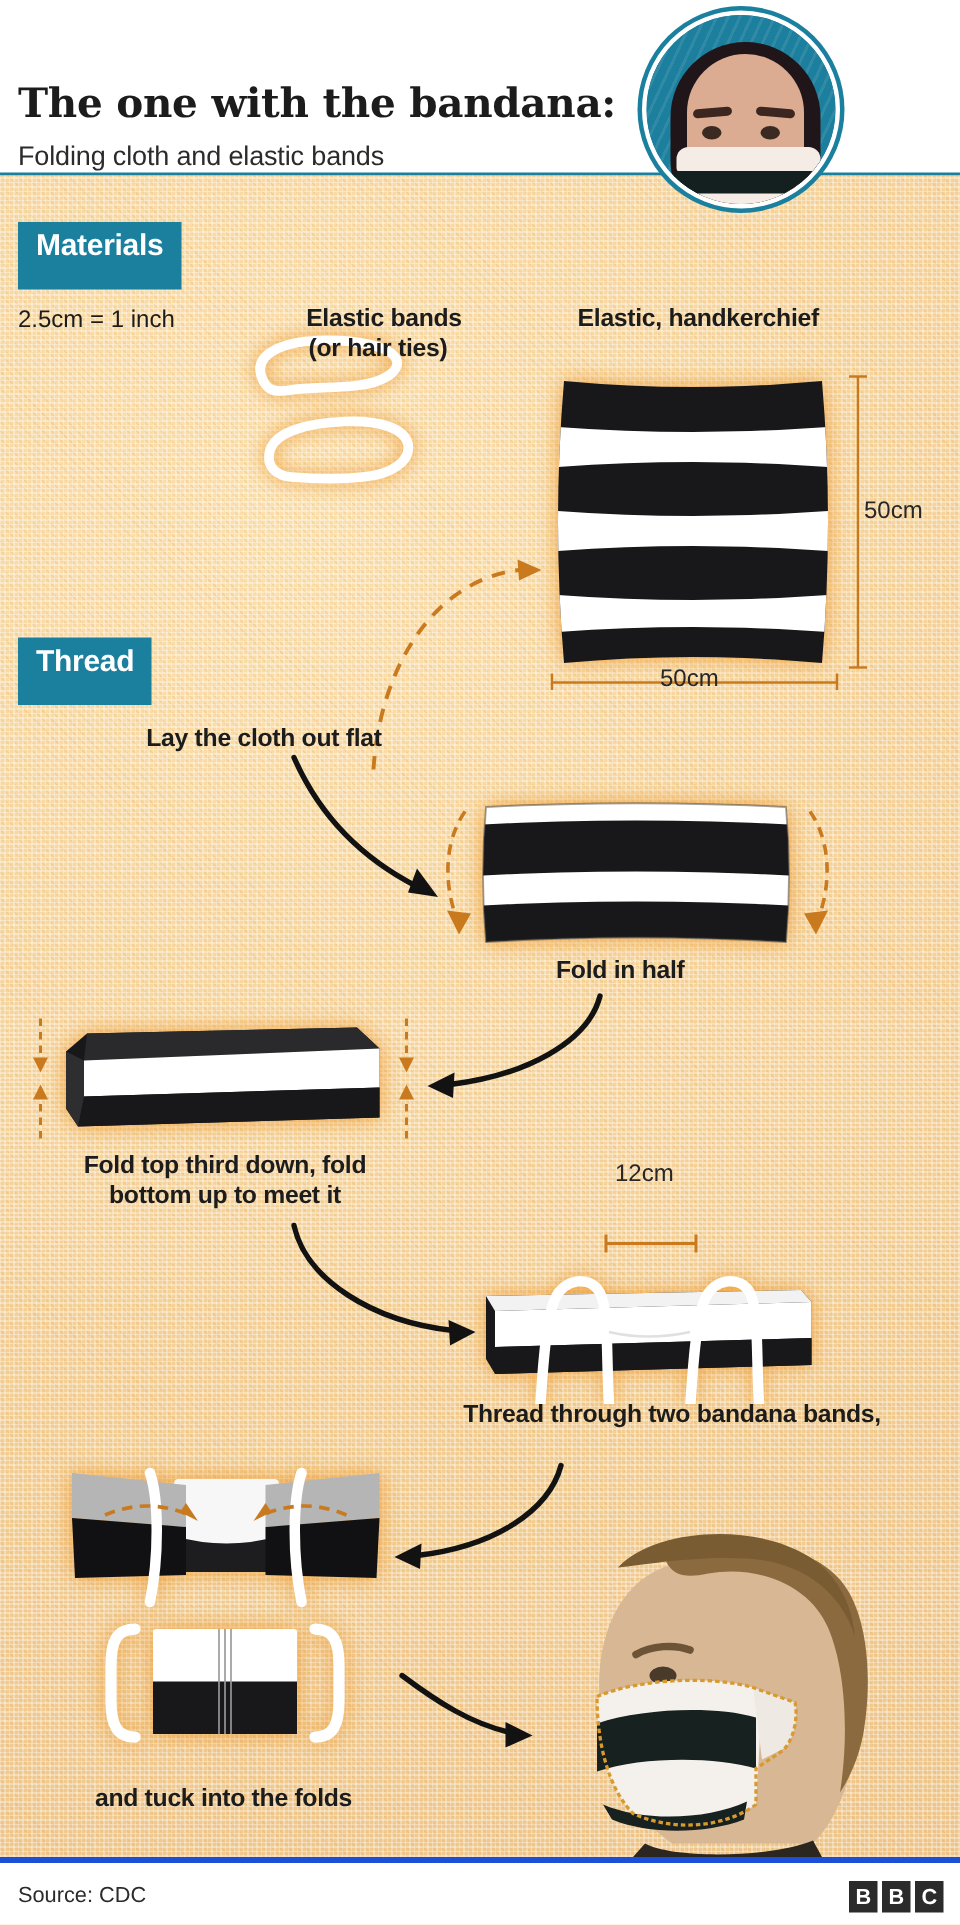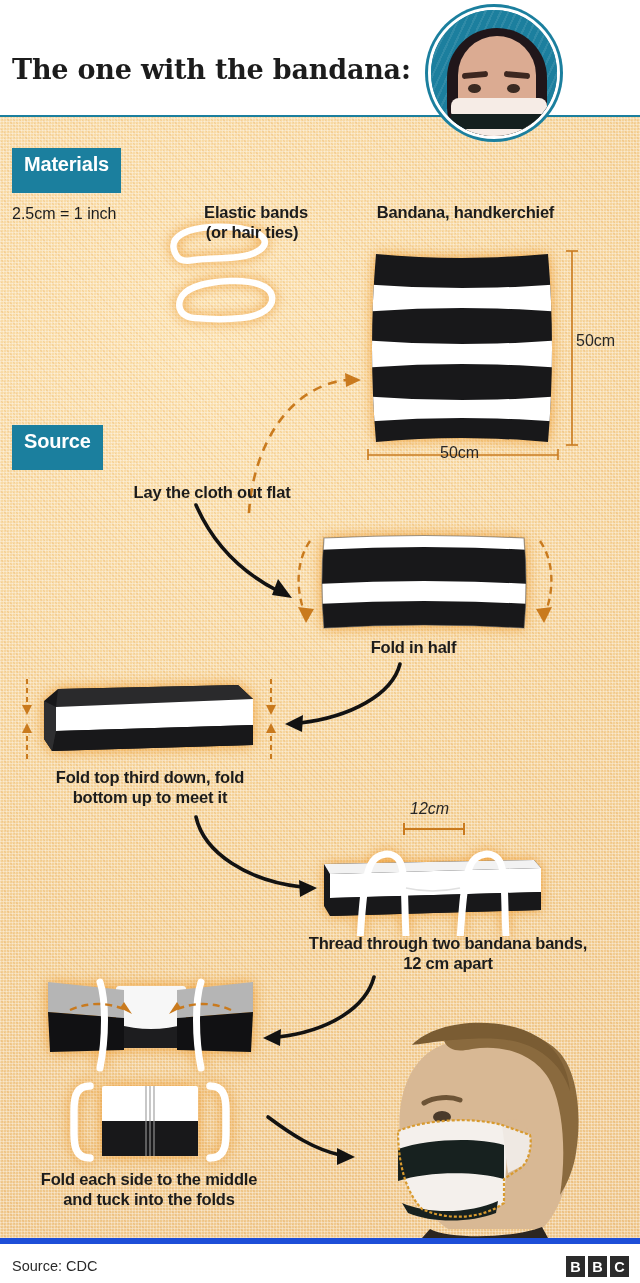--- a/index.html
+++ b/index.html
@@ -271,21 +271,21 @@
     z-index: 13;
     pointer-events: none;
   }
 
   
   .footer {
     position: absolute;
     left: 0; top: 1238px;
     width: 640px; height: 45px;
     background: #ffffff;
-    border-top: 6px solid #1d4ed8;
+    border-top: 4px solid #1d4ed8;
   }
   .footer-src {
     position: absolute;
     left: 12px; top: 14px;
     font-size: 14.5px;
     color: #2b2b2b;
   }
   .bbc-logo {
     position: absolute;
     right: 11px; top: 12px;
@@ -305,53 +305,54 @@
   }
 </style>
 </head>
 <body>
 
 <div class="infographic">
 
   <div class="header">
     <div class="header-text">
       <div class="header-title">The one with the bandana:</div>
+      <div class="header-sub">Folding cloth and elastic bands</div>
     </div>
   </div>
   <div class="header-rule"></div>
 
   <div class="portrait">
     <div class="portrait-bg"></div>
     <div class="p-hair"></div>
     <div class="p-face"></div>
     <div class="p-brow l"></div>
     <div class="p-brow r"></div>
     <div class="p-eye l"></div>
     <div class="p-eye r"></div>
     <div class="p-mask-w"></div>
     <div class="p-mask-b"></div>
     <div class="p-mask-w2"></div>
   </div>
 
   <div class="canvas">
 
     <div class="badge" id="badge-materials">Materials</div>
-    <div class="badge" id="badge-start">Source</div>
+    <div class="badge" id="badge-start">Thread</div>
 
     <div class="lbl-plain" style="left:12px; top:88px;">2.5cm = 1 inch</div>
 
     <div class="lbl" style="left:150px; top:85px; width:148px;margin-left:32px;">Elastic bands</div>
     <div class="lbl" style="left:156px; top:105px; width:148px;padding-left:44px;">(or hair ties)</div>
 
     <svg id="elastic-bands" viewBox="0 0 126 120">
       <path d="M14,28 C10,14 28,6 52,5 C78,4 100,9 104,17 C108,25 96,33 78,35 C62,37 48,36 34,38 C22,40 17,38 14,28 Z" fill="none" stroke="#ffffff" stroke-width="6.5" stroke-linejoin="round"></path>
       <path d="M20,78 C24,66 44,60 70,59 C94,58 110,64 112,74 C114,85 102,94 82,96 C64,98 46,97 34,96 C24,95 17,89 20,78 Z" fill="none" stroke="#ffffff" stroke-width="6.5" stroke-linejoin="round"></path>
     </svg>
 
-    <div class="lbl" style="left:358px; top:85px; width:215px;">Bandana, handkerchief</div>
+    <div class="lbl" style="left:358px; top:85px; width:215px;">Elastic, handkerchief</div>
 
     <svg id="bandana" viewBox="0 0 196 196">
       <defs>
         <clipPath id="clipBandana">
           <path d="M12,4 Q98,12 184,4 Q192,98 184,192 Q98,184 12,192 Q4,98 12,4 Z"></path>
         </clipPath>
       </defs>
       <g clip-path="url(#clipBandana)">
         <rect x="0" y="0" width="196" height="196" fill="#18181a"></rect>
         <path d="M0,34 Q98,42 196,34 L196,62 Q98,54 0,62 Z" fill="#ffffff"></path>
@@ -364,21 +365,21 @@
       <line x1="212" y1="6" x2="212" y2="200" stroke="#c97a1e" stroke-width="1.6"></line>
       <line x1="206" y1="6" x2="218" y2="6" stroke="#c97a1e" stroke-width="1.6"></line>
       <line x1="206" y1="200" x2="218" y2="200" stroke="#c97a1e" stroke-width="1.6"></line>
       <line x1="8" y1="210" x2="198" y2="210" stroke="#c97a1e" stroke-width="1.6"></line>
       <line x1="8" y1="204" x2="8" y2="216" stroke="#c97a1e" stroke-width="1.6"></line>
       <line x1="198" y1="204" x2="198" y2="216" stroke="#c97a1e" stroke-width="1.6"></line>
     </svg>
     <div class="dim-txt" style="left:576px; top:215px;">50cm</div>
     <div class="dim-txt" style="left:440px; top:327px;">50cm</div>
 
-    <div class="lbl" style="left:62px; top:365px; width:228px;margin-left:36px;">Lay the cloth out flat</div>
+    <div class="lbl" style="left:62px; top:365px; width:228px;">Lay the cloth out flat</div>
 
     <svg id="fold-half" viewBox="0 0 216 102">
       <defs>
         <clipPath id="clipHalf">
           <path d="M8,6 Q108,1 208,6 Q212,52 208,96 Q108,90 8,96 Q4,52 8,6 Z"></path>
         </clipPath>
       </defs>
       <g clip-path="url(#clipHalf)">
         <rect x="0" y="0" width="216" height="102" fill="#ffffff"></rect>
         <path d="M0,18 Q108,12 216,18 L216,52 Q108,46 0,52 Z" fill="#18181a"></path>
@@ -408,39 +409,38 @@
         <polygon points="9,42 4,32 14,32"></polygon>
         <polygon points="9,50 4,60 14,60"></polygon>
         <polygon points="253,42 248,32 258,32"></polygon>
         <polygon points="253,50 248,60 258,60"></polygon>
       </g>
     </svg>
 
     <div class="lbl" style="left:30px; top:650px; width:240px;">Fold top third down, fold</div>
     <div class="lbl" style="left:30px; top:670px; width:240px;">bottom up to meet it</div>
 
-    <div class="dim-txt" style="left:410px; top:683px;font-style:italic;">12cm</div>
+    <div class="dim-txt" style="left:410px; top:657px;">12cm</div>
     <svg style="position:absolute; left:400px; top:705px; width:68px; height:14px; z-index:12;" viewBox="0 0 68 14">
       <line x1="4" y1="7" x2="64" y2="7" stroke="#c97a1e" stroke-width="2"></line>
       <line x1="4" y1="1" x2="4" y2="13" stroke="#c97a1e" stroke-width="2"></line>
       <line x1="64" y1="1" x2="64" y2="13" stroke="#c97a1e" stroke-width="2"></line>
     </svg>
 
     <svg id="thread-strip" viewBox="0 0 225 96">
       <path d="M4,24 L214,20 L221,28 L221,70 L10,76 L4,66 Z" fill="#18181a"></path>
       <path d="M4,24 L214,20 L221,28 L10,34 Z" fill="#f2f2f2"></path>
       <path d="M10,34 L221,28 L221,52 L10,58 Z" fill="#ffffff"></path>
       <path d="M10,58 L221,52 L221,70 L10,76 Z" fill="#18181a"></path>
       <path d="M40,100 C42,70 44,40 50,26 C56,12 74,10 80,22 C86,34 84,62 86,96" fill="none" stroke="#ffffff" stroke-width="7" stroke-linecap="round"></path>
       <path d="M140,100 C142,70 144,40 150,26 C156,12 174,10 180,22 C186,34 184,62 186,96" fill="none" stroke="#ffffff" stroke-width="7" stroke-linecap="round"></path>
       <path d="M86,48 Q112,54 140,48" fill="none" stroke="#d8d8d8" stroke-width="1.6" opacity="0.8"></path>
     </svg>
 
     <div class="lbl" style="left:266px; top:816px; width:364px;">Thread through two bandana bands,</div>
-    <div class="lbl" style="left:266px; top:836px; width:364px;">12 cm apart</div>
 
     <svg id="fold-sides" viewBox="0 0 225 100">
       <rect x="78" y="14" width="70" height="62" rx="3" fill="#f7f7f7"></rect>
       <path d="M78,52 Q113,62 148,52 L148,76 L78,76 Z" fill="#1d1d1f"></path>
       <path d="M10,10 L86,18 L86,46 L10,40 Z" fill="#b5b5b5"></path>
       <path d="M10,40 L86,46 L86,78 L12,80 Z" fill="#111113"></path>
       <path d="M215,10 L139,18 L139,46 L215,40 Z" fill="#b5b5b5"></path>
       <path d="M215,40 L139,46 L139,78 L213,80 Z" fill="#111113"></path>
       <path d="M62,10 C68,28 68,66 62,96" fill="none" stroke="#ffffff" stroke-width="7" stroke-linecap="round"></path>
       <path d="M163,10 C157,28 157,66 163,96" fill="none" stroke="#ffffff" stroke-width="7" stroke-linecap="round"></path>
@@ -459,21 +459,20 @@
       <rect x="42" y="49" width="96" height="35" fill="#18181a"></rect>
       <g stroke="#9a9a9a" stroke-width="1.1" fill="none">
         <line x1="86" y1="14" x2="86" y2="84"></line>
         <line x1="90" y1="14" x2="90" y2="84"></line>
         <line x1="94" y1="14" x2="94" y2="84"></line>
       </g>
       <path d="M30,14 C18,14 14,22 14,38 L14,62 C14,78 18,86 30,86" fill="none" stroke="#ffffff" stroke-width="7.5" stroke-linecap="round"></path>
       <path d="M150,14 C162,14 166,22 166,38 L166,62 C166,78 162,86 150,86" fill="none" stroke="#ffffff" stroke-width="7.5" stroke-linecap="round"></path>
     </svg>
 
-    <div class="lbl" style="left:10px; top:1052px; width:278px;">Fold each side to the middle</div>
     <div class="lbl" style="left:10px; top:1072px; width:278px;">and tuck into the folds</div>
 
     <svg id="woman-photo" viewBox="0 0 288 231">
       <path d="M118,8 C62,10 32,54 34,110 C36,162 58,200 86,222 L86,231 L232,231 L232,180 C242,150 246,104 238,70 C228,26 176,6 118,8 Z" fill="#c9a377" opacity="0.0"></path>
       <path d="M96,36 C60,46 44,86 48,130 C52,174 70,204 96,222 L190,222 C214,198 224,150 220,106 C216,58 186,30 144,28 C126,27 108,31 96,36 Z" fill="#d8b894"></path>
       <path d="M92,34 C120,14 178,16 206,44 C226,64 230,108 224,146 C222,160 216,176 208,188 C214,150 212,106 200,78 C188,50 154,36 120,42 C106,45 97,44 92,34 Z" fill="#8a6a3e"></path>
       <path d="M60,38 C84,12 150,8 186,30 C206,42 216,62 218,84 C208,52 180,34 146,32 C112,30 78,36 60,38 Z" fill="#7a5c33"></path>
       <ellipse cx="160" cy="140" rx="20" ry="28" fill="#d8b894"></ellipse>
       <ellipse cx="160" cy="140" rx="11" ry="17" fill="#c8a37c"></ellipse>
       <path d="M72,96 C82,90 98,89 108,93" stroke="#6d5436" stroke-width="5" fill="none" stroke-linecap="round"></path>

